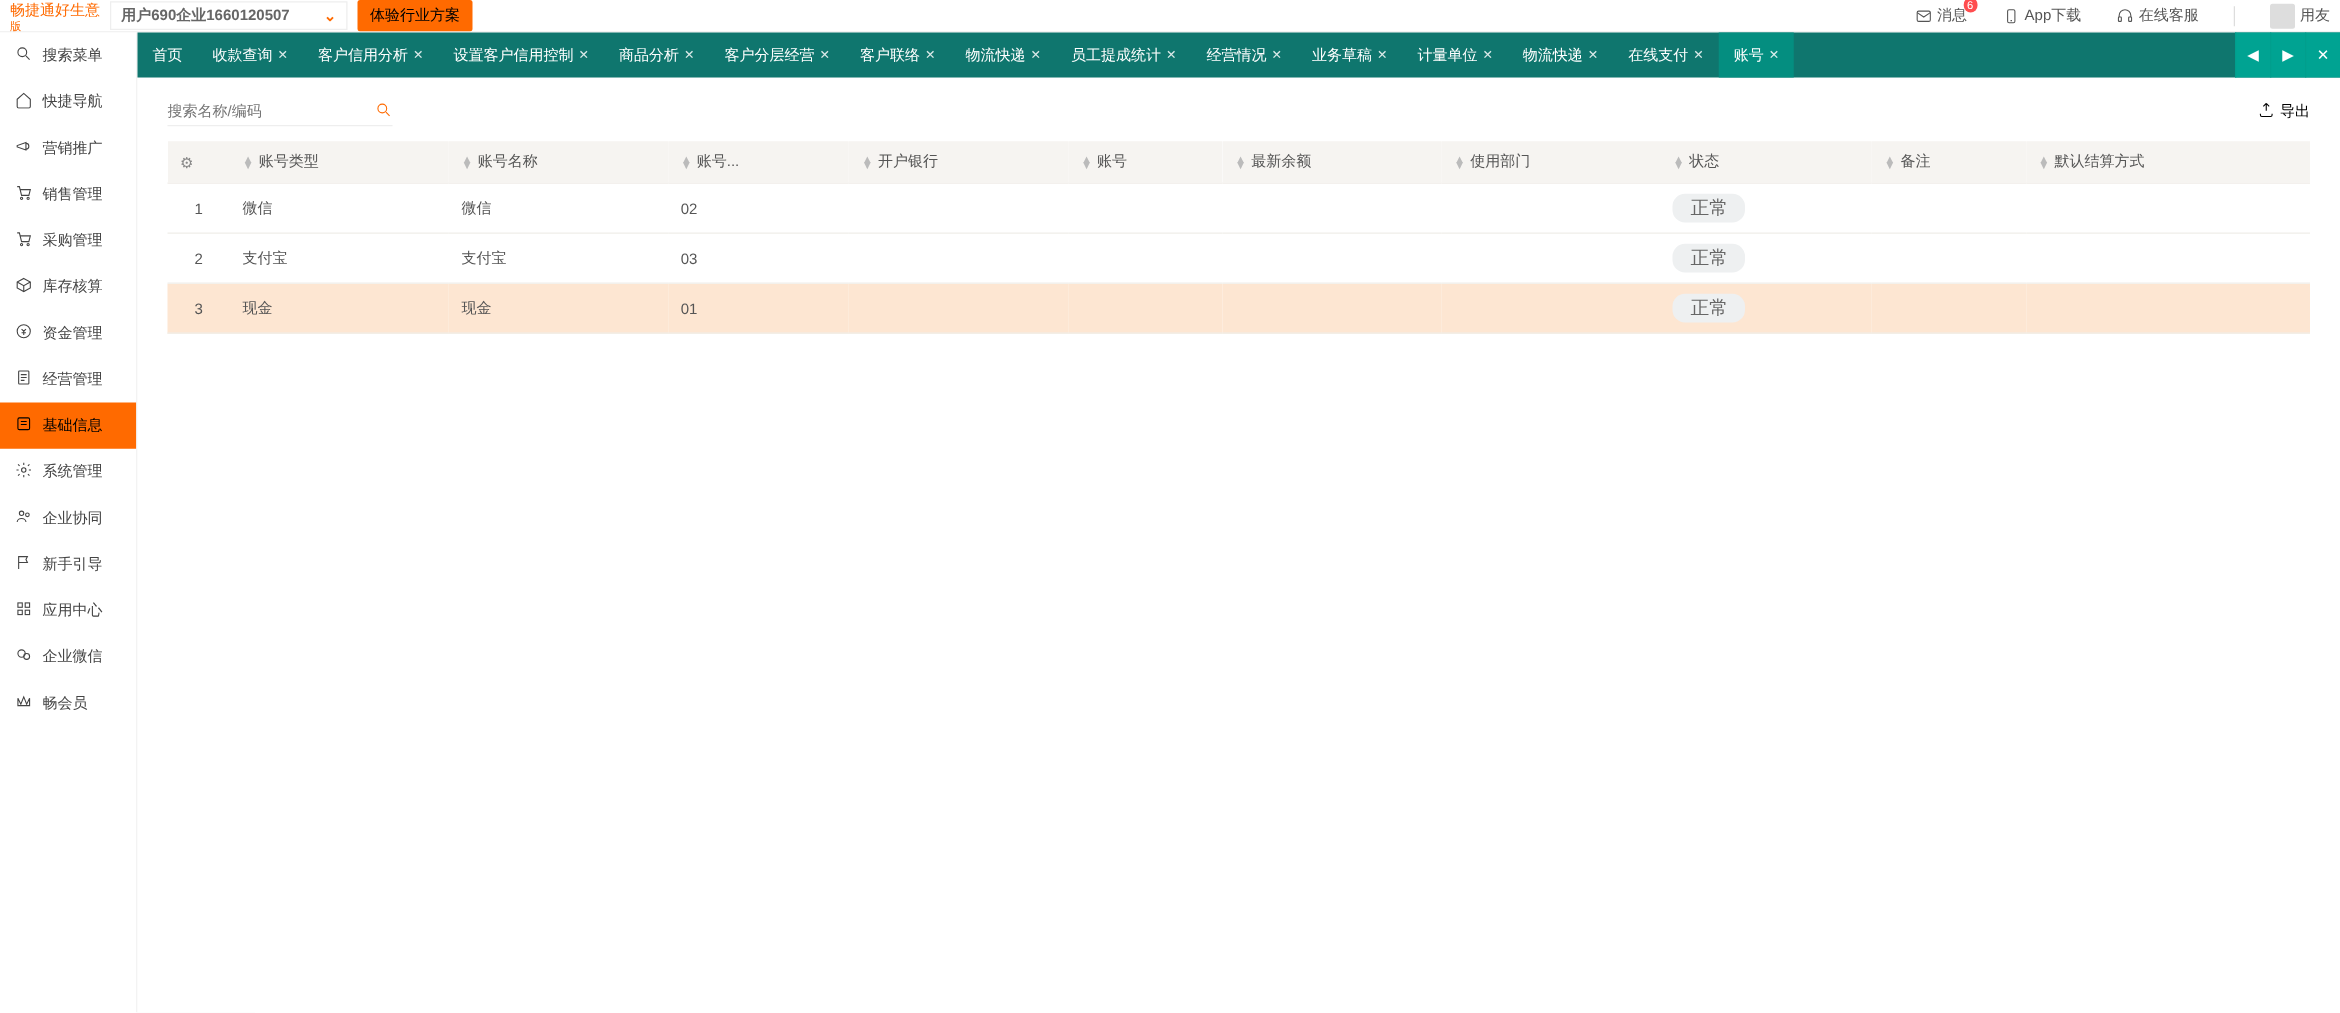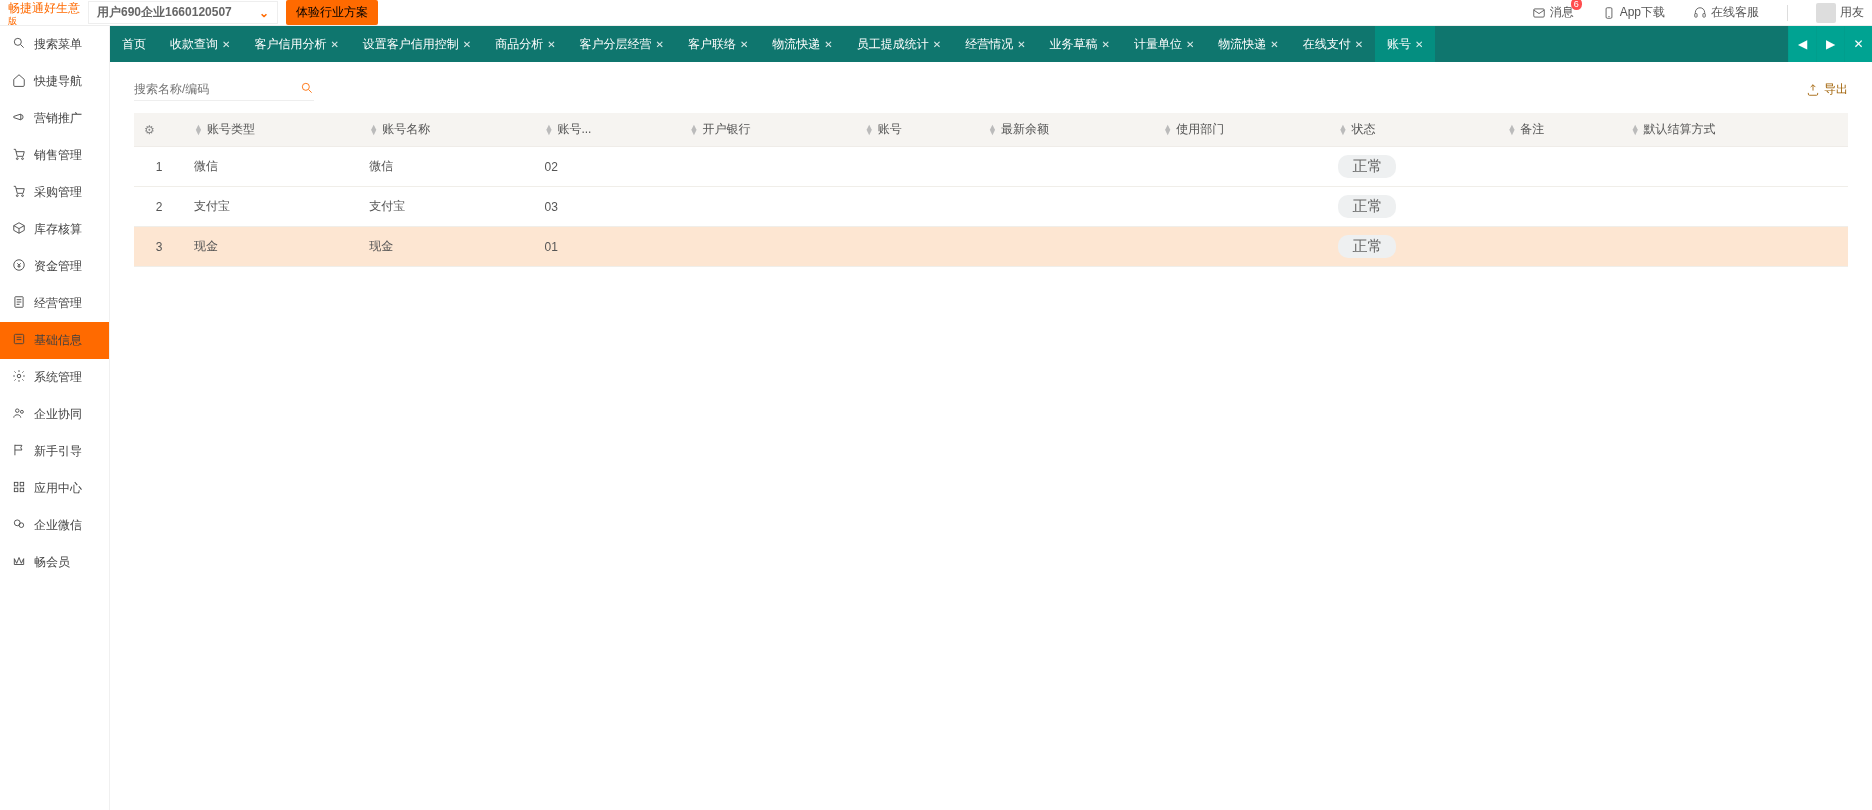--- a/index.html
+++ b/index.html
@@ -13,37 +13,37 @@
 .btn-orange { background: #ff6a00; color: #000000; padding: 4px 10px; border-radius: 2px; cursor: pointer; }
 .top-right { margin-left: auto; display: flex; align-items: center; gap: 28px; color: #555; }
 .top-right .item { display: flex; align-items: center; gap: 4px; cursor: pointer; position: relative; }
 .badge { position: absolute; top: -6px; right: -8px; background: #ff4d4f; color: #fff; border-radius: 8px; font-size: 9px; padding: 0 3px; line-height: 12px; }
 .avatar { width: 20px; height: 20px; background: #ddd; border-radius: 2px; display: inline-block; }
 .top-right .divider { width: 1px; height: 16px; background: #ddd; }
 
 .layout { display: flex; height: calc(100vh - 26px); }
 .sidebar { width: 110px; background: #fff; border-right: 1px solid #f0f0f0; overflow-y: auto; }
 .side-item { display: flex; align-items: flex-start; gap: 8px; padding: 10px 12px; color: #444; cursor: pointer; font-size: 12px; }
-.side-item.active { background: #ff6a00; color: #404040; }
+.side-item.active { background: #ff6a00; color: #000000; }
 .side-item .icon { width: 14px; text-align: center; font-size: 13px; }
 
 .main { flex: 1; display: flex; flex-direction: column; background: #f5f7f7; min-width: 0; }
 .tabs { background: #0f766e; color: #fff; display: flex; align-items: center; height: 36px; position: relative; }
 .tab { padding: 0 12px; height: 36px; display: flex; align-items: center; gap: 4px; cursor: pointer; white-space: nowrap; font-size: 12px; }
 .tab.active { background: #048e80; }
 .tab .close { font-size: 10px; opacity: .85; }
 .tabs-ctrl { margin-left: auto; display: flex; }
 .ctrl-btn { width: 28px; height: 36px; display: flex; align-items: center; justify-content: center; background: #00a392; cursor: pointer; border-left: 1px solid #019e8d; }
 
 .content { flex: 1; background: #fff; margin: 0; padding: 16px 0 0 0; overflow: auto; }
 .toolbar { display: flex; align-items: center; padding: 0 24px 12px 24px; gap: 31px; }
 .search-box { display: flex; align-items: center; border-bottom: 1px solid #eee; width: 180px; }
 .search-box input { border: none; outline: none; padding: 4px 0; flex: 1; font-size: 12px; color: #666; }
 .search-box .sicon { color: #ff6a00; font-size: 14px; }
-.export-btn { margin-left: auto; display: flex; align-items: center; gap: 4px; color: #a16207; cursor: pointer; }
+.export-btn { margin-left: auto; display: flex; align-items: flex-start; gap: 4px; color: #000000; cursor: pointer; }
 
 .table { width: calc(100% - 48px); margin: 0 24px; border-collapse: collapse; }
 .table th { background: #f6f4f1; text-align: left; padding: 8px 10px; font-weight: normal; color: #555; border-bottom: 1px solid #efece8; font-size: 12px; position: relative; }
 .table th .sort { color: #bbb; font-size: 9px; margin-right: 4px; display: inline-flex; flex-direction: column; line-height: 5px; vertical-align: middle; }
 .table td { padding: 8px 10px; border-bottom: 1px solid #f0eee9; color: #555; font-size: 12px; }
 .table tbody tr:hover, .table tbody tr.hover { background: #fde6d2; }
 .row-idx { text-align: center; color: #888; width: 50px; }
 .status-pill { display: inline-block; background: #eef0f1; color: #666; padding: 2px 14px; border-radius: 10px; font-size: 15px; }
 .gear { color: #888; }
 .svg-icon { width: 14px; height: 14px; stroke: currentColor; fill: none; stroke-width: 1.5; }

